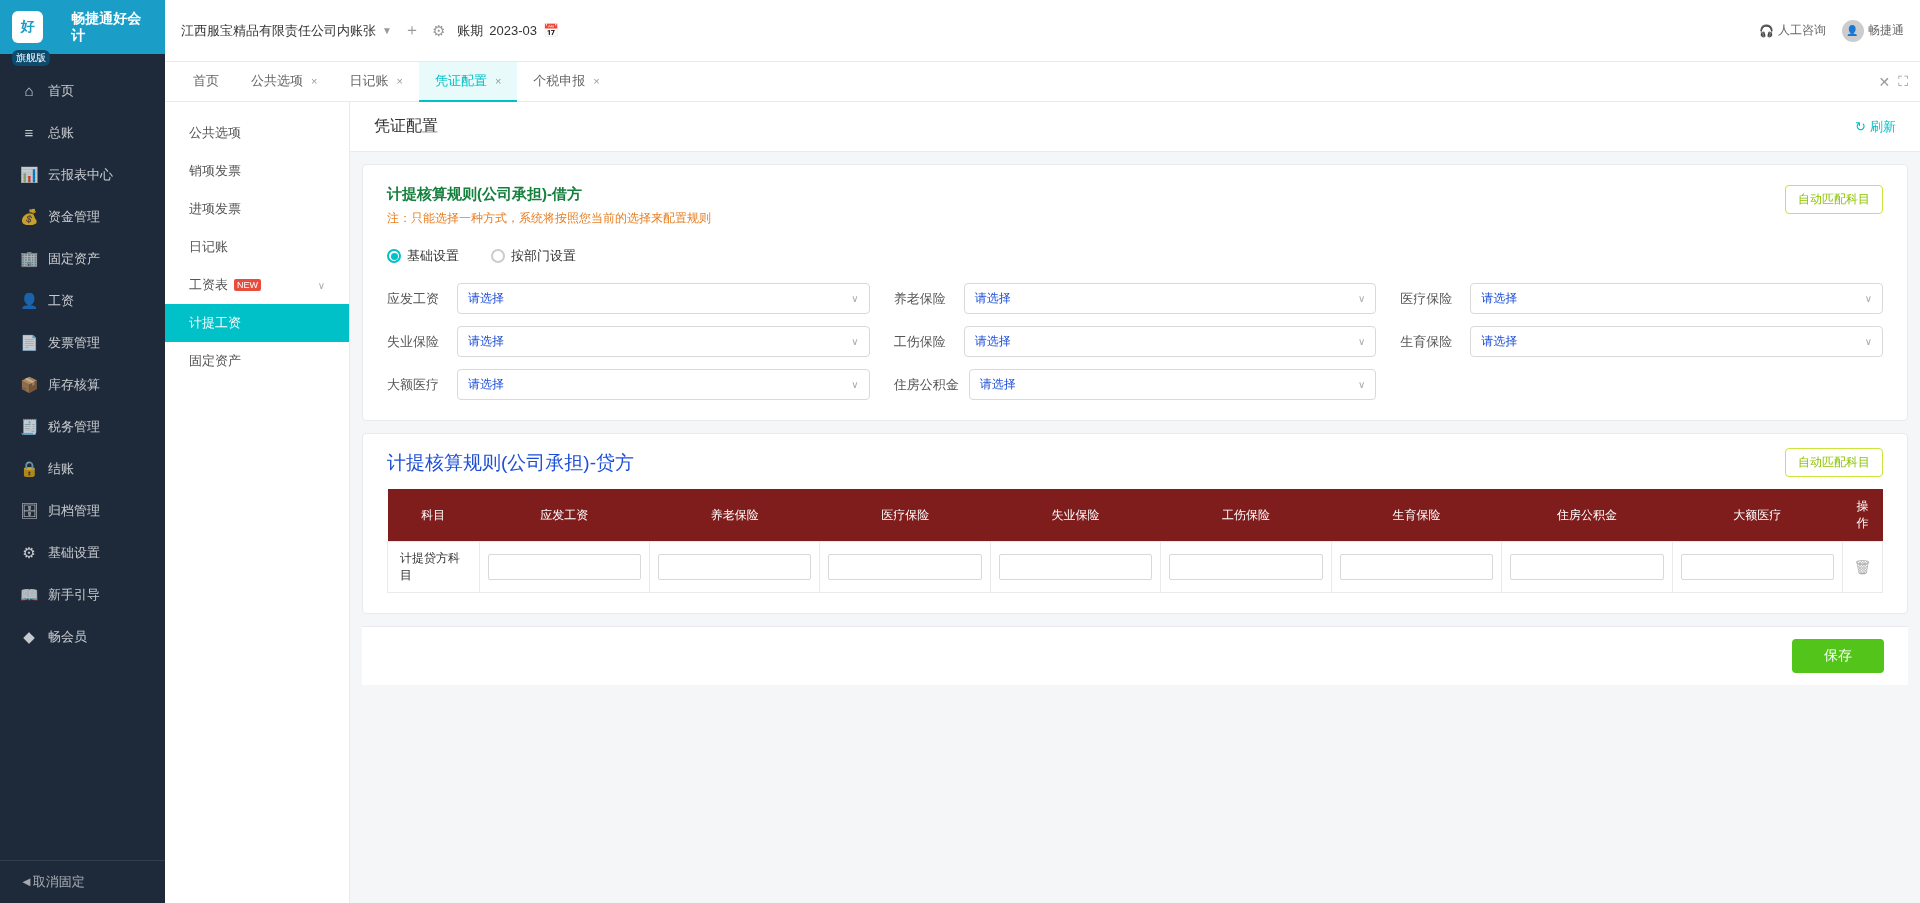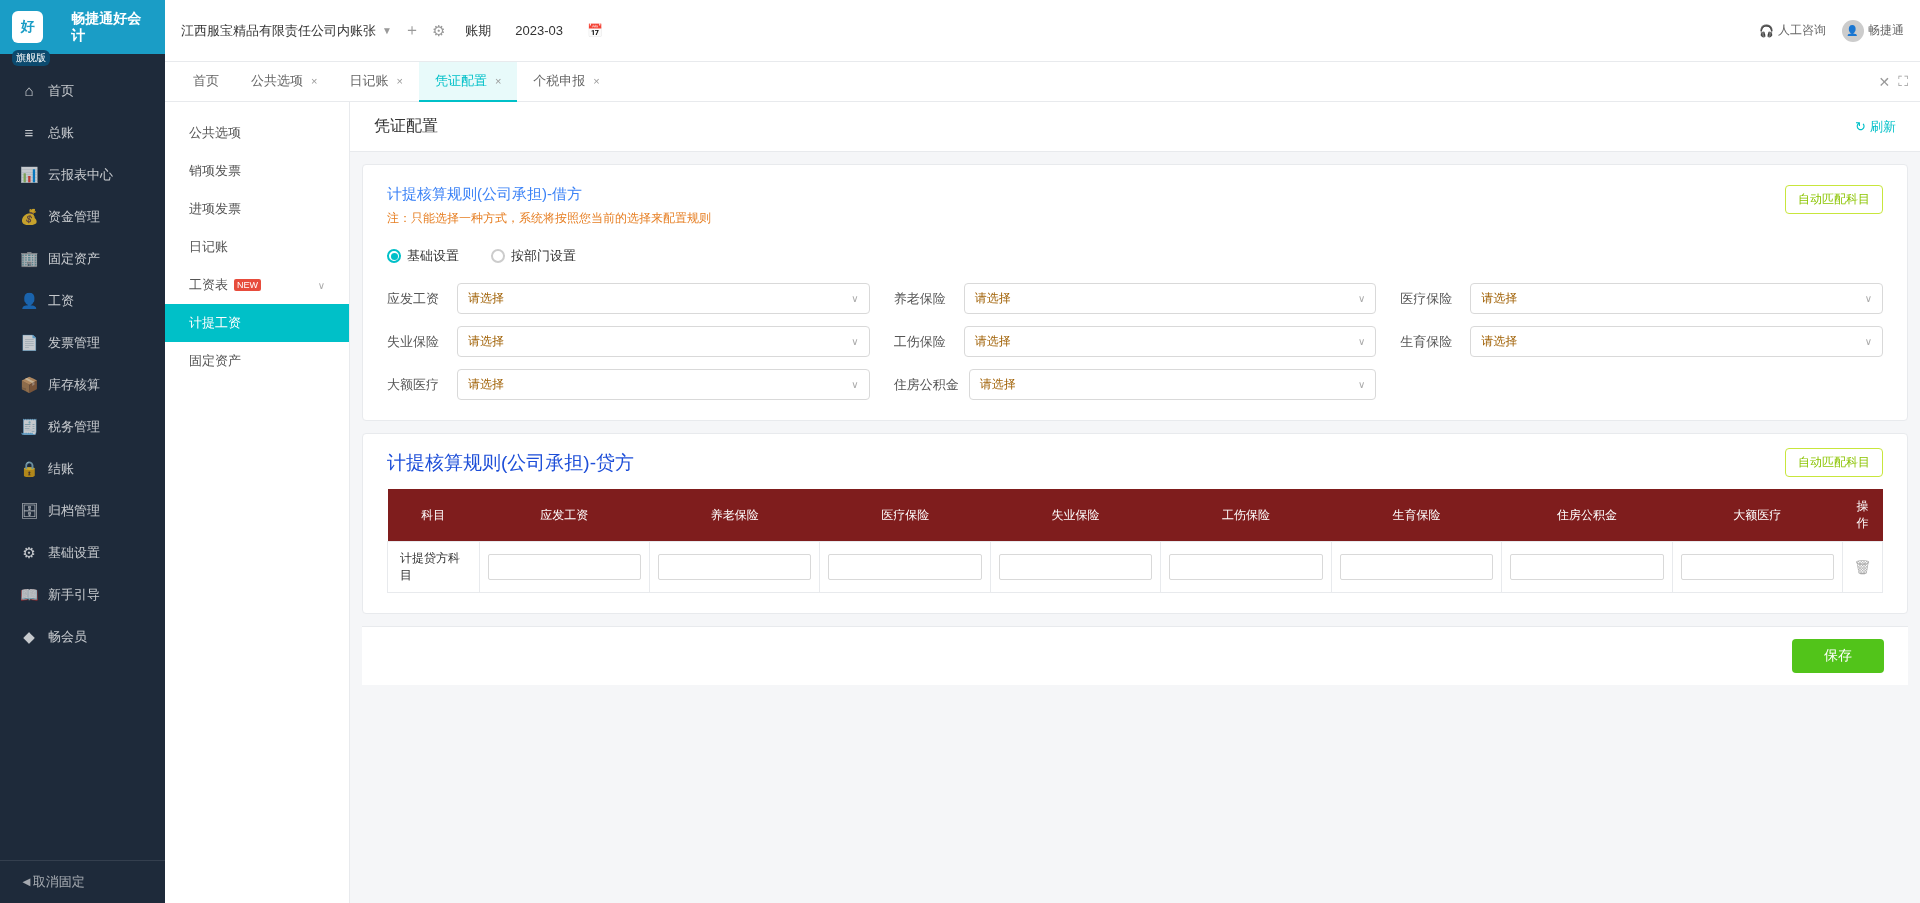--- a/index.html
+++ b/index.html
@@ -20,21 +20,21 @@
 
     
     .main { flex: 1; display: flex; flex-direction: column; overflow: hidden; background: #f5f6f8; }
 
     
     .topbar { background: white; border-bottom: 1px solid #e8eaed; padding: 0 16px; height: 62px; display: flex; align-items: center; gap: 12px; flex-shrink: 0; }
     .topbar-company { display: flex; align-items: center; gap: 6px; color: #333; font-size: 13px; cursor: pointer; }
     .topbar-company .chevron { color: #999; font-size: 10px; }
     .topbar-add { color: #999; cursor: pointer; font-size: 16px; }
     .topbar-gear { color: #999; cursor: pointer; font-size: 15px; }
-    .topbar-period { display: flex; align-items: center; gap: 24px; color: #333; font-size: 13px; margin-left: 8px; }
+    .topbar-period { display: flex; align-items: center; gap: 6px; color: #333; font-size: 13px; }
     .topbar-period .period-val { font-size: 13px; }
     .topbar-right { margin-left: auto; display: flex; align-items: center; gap: 16px; }
     .topbar-support { display: flex; align-items: center; gap: 4px; color: #666; font-size: 12px; cursor: pointer; }
     .topbar-user { display: flex; align-items: center; gap: 4px; color: #666; font-size: 12px; cursor: pointer; }
     .user-avatar { width: 22px; height: 22px; border-radius: 50%; background: #ccc; display: flex; align-items: center; justify-content: center; font-size: 10px; color: white; }
 
     
     .tabs { background: white; border-bottom: 1px solid #e8eaed; display: flex; align-items: center; padding: 0 12px; height: 40px; flex-shrink: 0; gap: 0; }
     .tab { display: flex; align-items: center; gap: 6px; padding: 0 16px; height: 40px; cursor: pointer; color: #666; font-size: 13px; border-bottom: 2px solid transparent; white-space: nowrap; }
     .tab.active { color: #00c0c8; border-bottom: 2px solid #00c0c8; background: #e8fafa; }
@@ -56,31 +56,31 @@
     .main-content::-webkit-scrollbar { width: 6px; }
     .main-content::-webkit-scrollbar-thumb { background: #ccc; border-radius: 3px; }
 
     
     .page-header { background: white; padding: 14px 24px; display: flex; align-items: center; justify-content: space-between; border-bottom: 1px solid #e8eaed; margin-bottom: 0; }
     .page-title { font-size: 16px; font-weight: 500; color: #333; }
     .refresh-btn { display: flex; align-items: center; gap: 4px; color: #00c0c8; font-size: 13px; cursor: pointer; }
 
     
     .section { background: white; margin: 12px; padding: 20px 24px; border-radius: 4px; border: 1px solid #e8eaed; }
-    .section-title { font-size: 15px; font-weight: 400; color: #3b82f6; margin-bottom: 6px; }
+    .section-title { font-size: 15px; font-weight: 700; color: #15803d; margin-bottom: 6px; }
     .section-notice { color: #e67e22; font-size: 12px; margin-bottom: 14px; }
     .radio-group { display: flex; gap: 32px; margin-bottom: 18px; align-items: center; }
     .radio-item { display: flex; align-items: center; gap: 6px; cursor: pointer; color: #333; font-size: 13px; }
     .radio-circle { width: 14px; height: 14px; border-radius: 50%; border: 2px solid #00c0c8; display: flex; align-items: center; justify-content: center; }
     .radio-circle.checked::after { content: ''; width: 7px; height: 7px; border-radius: 50%; background: #00c0c8; display: block; }
     .radio-circle.unchecked { border-color: #ccc; }
     .form-item { display: flex; align-items: center; gap: 10px; }
     .form-label { color: #555; font-size: 13px; white-space: nowrap; min-width: 60px; }
     .form-select { flex: 1; border: 1px solid #d9d9d9; border-radius: 4px; padding: 6px 10px; display: flex; align-items: center; justify-content: space-between; cursor: pointer; background: white; color: #bbb; font-size: 12px; }
-    .form-select .placeholder { color: #a16207; }
+    .form-select .placeholder { color: #1d4ed8; }
     .form-select .arrow { color: #aaa; font-size: 10px; }
     .auto-match-btn { border: 1px solid #c8e63c; color: #8bc400; background: white; padding: 5px 12px; border-radius: 4px; font-size: 12px; cursor: pointer; white-space: nowrap; }
 
     
     .table-section { background: white; margin: 0 12px 12px; padding: 0 24px 20px; border-radius: 4px; border: 1px solid #e8eaed; }
     .table-section-header { display: flex; align-items: center; justify-content: space-between; padding: 14px 0 12px; }
     .table-section-title { font-size: 19px; font-weight: 500; color: #1d4ed8; }
     .voucher-table { width: 100%; border-collapse: collapse; }
     .voucher-table thead tr { background: #7f1d1d; }
     .voucher-table thead th { color: white; padding: 9px 8px; font-size: 12px; font-weight: 400; text-align: center; border: none; }

